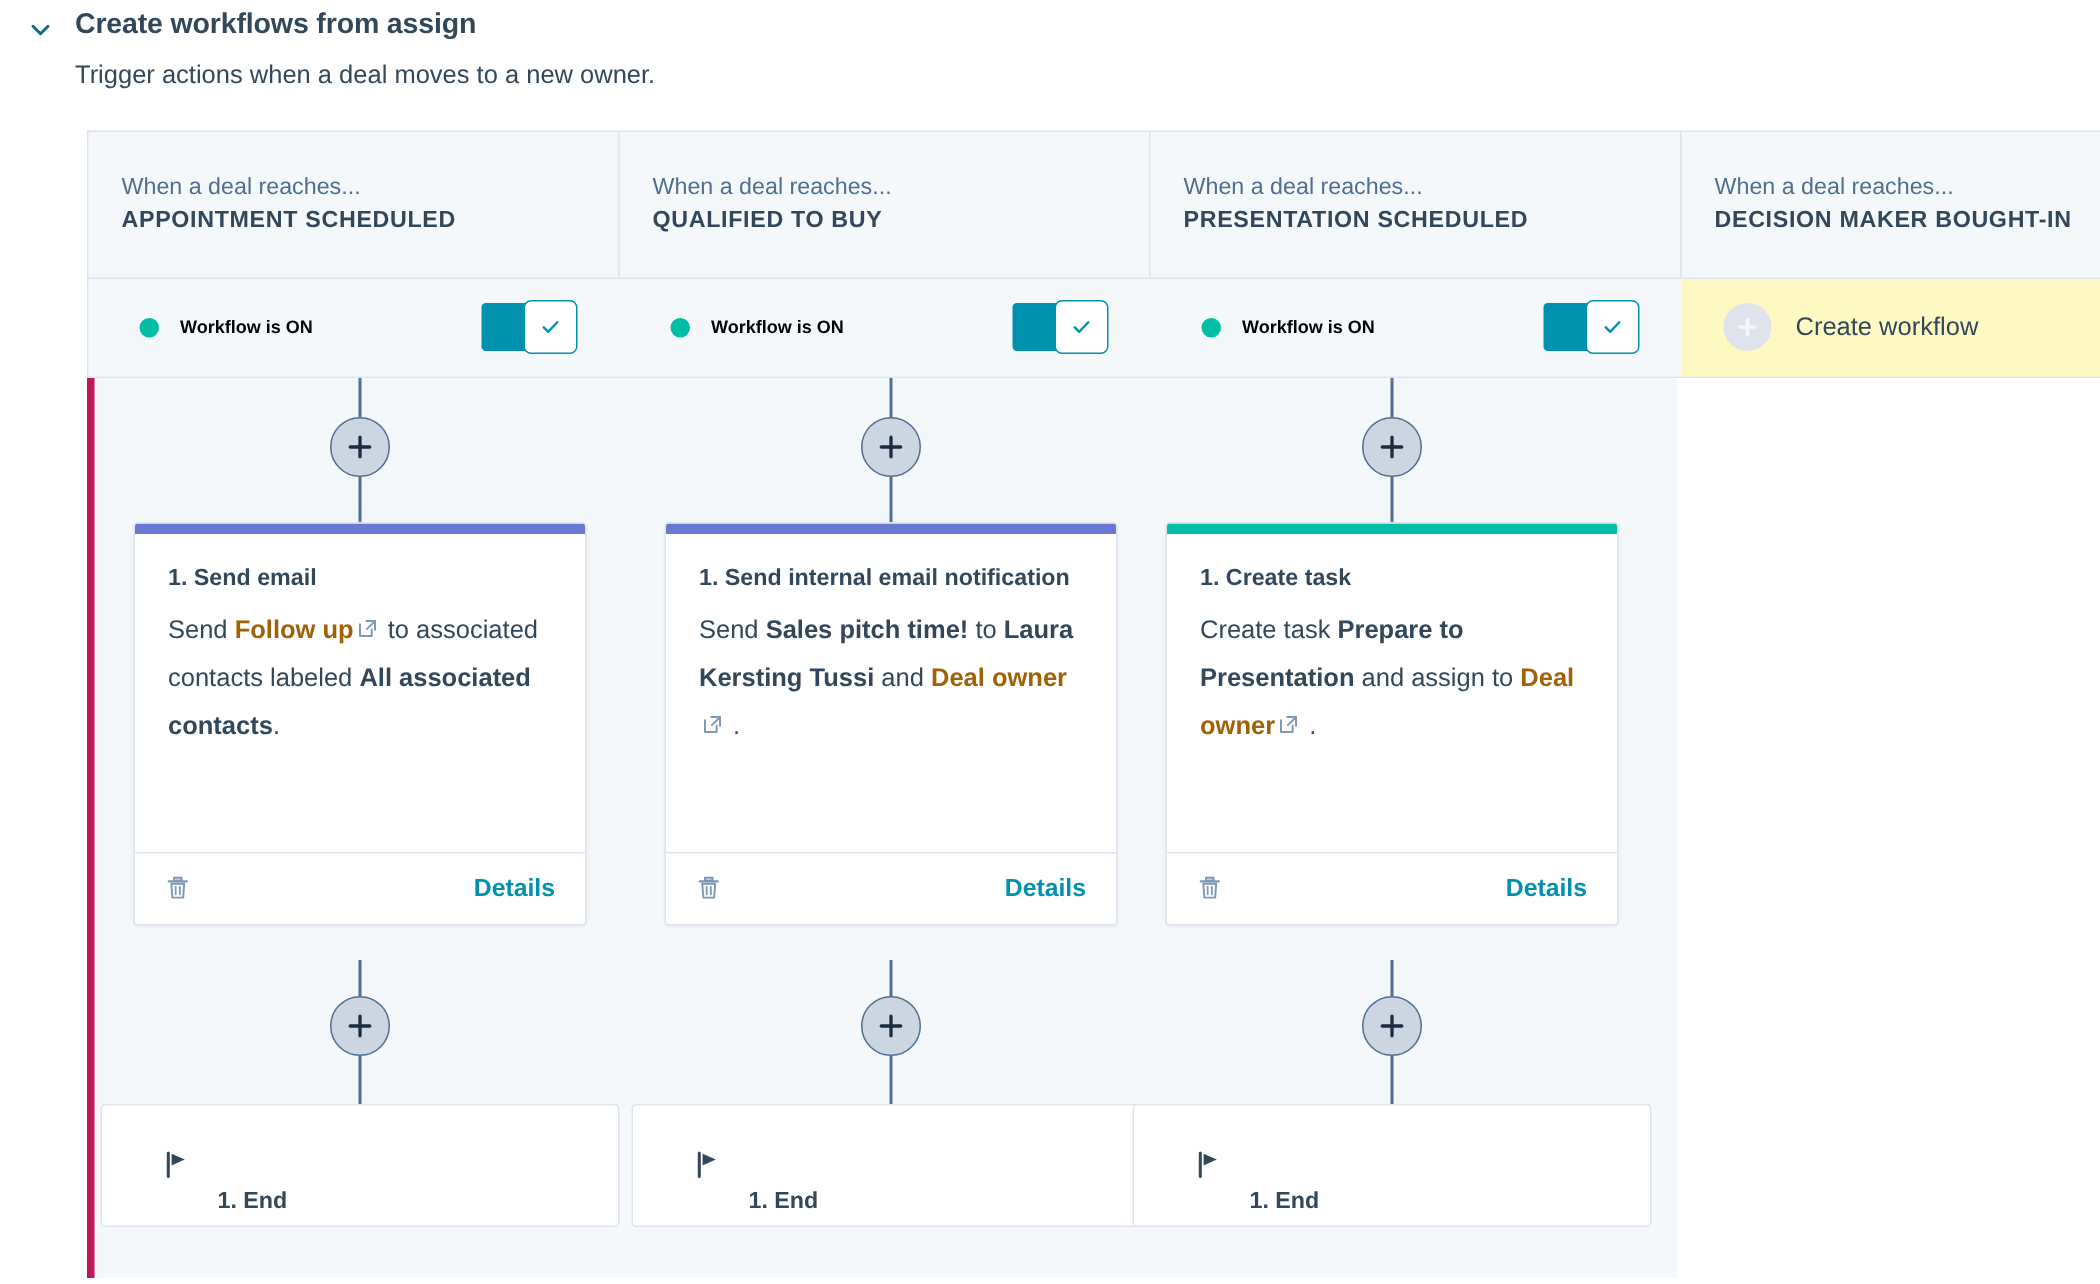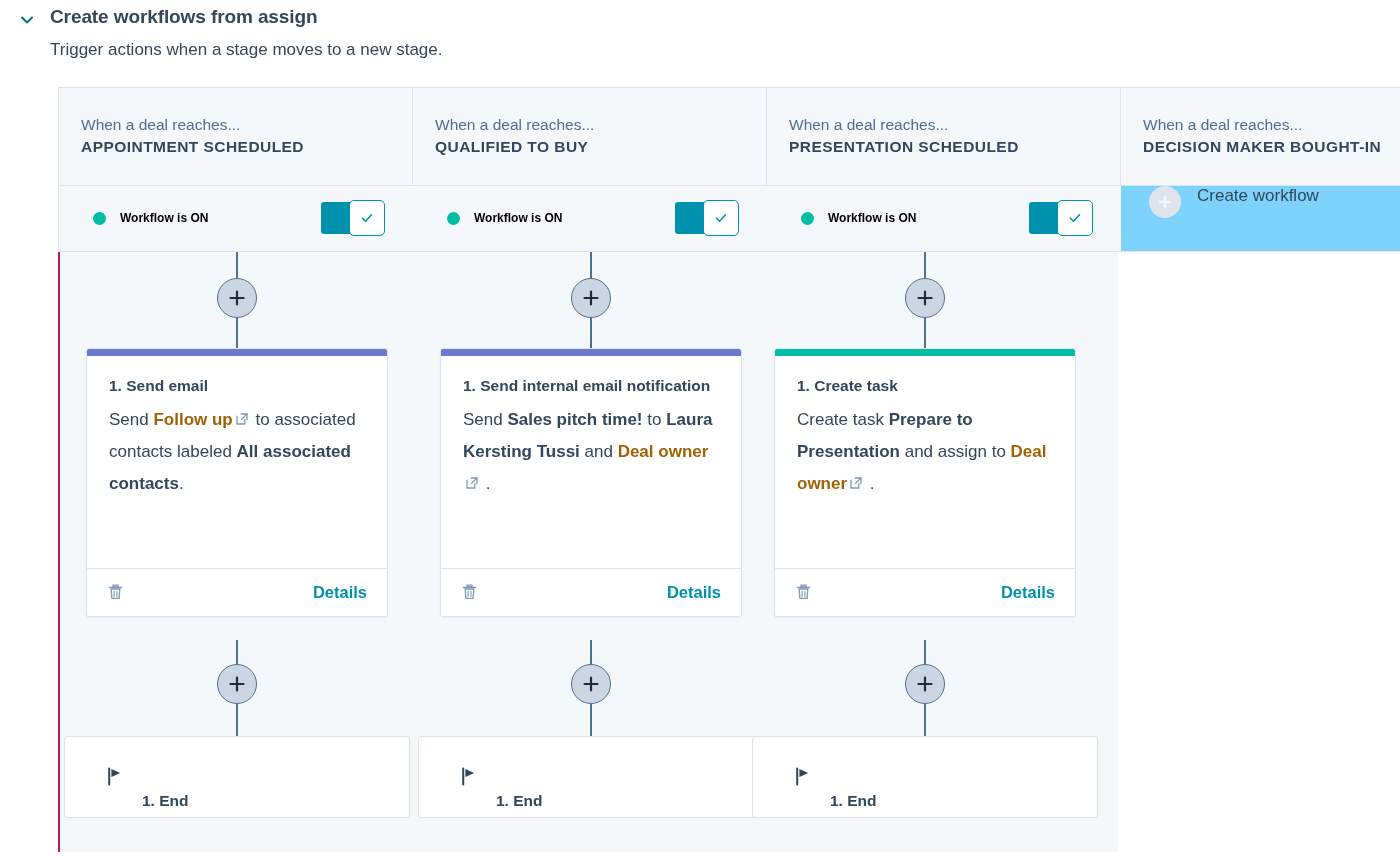--- a/index.html
+++ b/index.html
@@ -74,41 +74,41 @@
     position: absolute; right: 0; top: 0;
     width: 36px; height: 36px;
     background: #ffffff;
     border: 1px solid #0091ae;
     border-radius: 5px;
     display: flex; align-items: center; justify-content: center;
   }
 
   .create-wf-cell {
     flex: 1 1 auto;
-    display: flex; align-items: flex-start;
+    display: flex; align-items: center;
     padding-left: 28px;
     height: 100%;
-    background: #7dd3fc;
+    background: #fef9c3;
   }
   .plus-circle-lite {
     width: 32px; height: 32px; border-radius: 50%;
     background: #dfe3eb;
     display: flex; align-items: center; justify-content: center;
     flex: 0 0 32px;
   }
   .create-wf-label { font-size: 17px; color: #33475b; margin-left: 16px; }
 
   
   .canvas {
     position: relative;
     margin-left: 58px;
     width: 1060px;
     height: 600px;
     background: #f5f8fa;
-    border-left: 2px solid #be185d;
+    border-left: 5px solid #be185d;
   }
   .lane {
     position: absolute;
     top: 0;
     width: 354px;
     height: 100%;
   }
   .lane-0 { left: 0; }
   .lane-1 { left: 354px; }
   .lane-2 { left: 688px; }
@@ -177,21 +177,21 @@
 
 <div class="section-header">
   <div class="sh-row">
     <span class="chevron">
       <svg width="18" height="18" viewBox="0 0 18 18" aria-hidden="true">
         <path d="M4 6.5 L9 11.5 L14 6.5" fill="none" stroke="#0b6e84" stroke-width="2" stroke-linecap="round" stroke-linejoin="round"></path>
       </svg>
     </span>
     <span class="sh-title">Create workflows from assign</span>
   </div>
-  <div class="sh-sub">Trigger actions when a stage moves to a new stage.</div>
+  <div class="sh-sub">Trigger actions when a deal moves to a new owner.</div>
 </div>
 
 <div class="board">
 
   <div class="header-strip">
     <div class="col-head">
       <div class="ch-pre">When a deal reaches...</div>
       <div class="ch-stage">APPOINTMENT SCHEDULED</div>
     </div>
     <div class="col-head">

